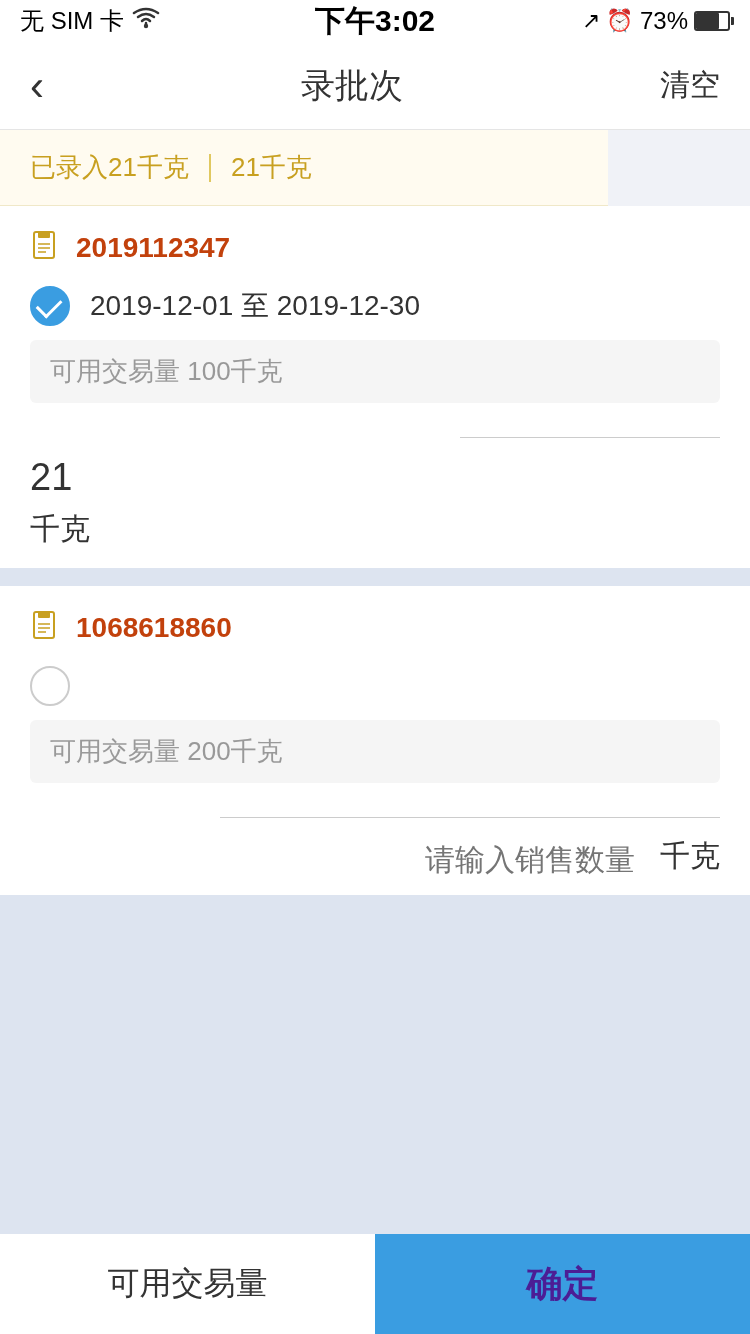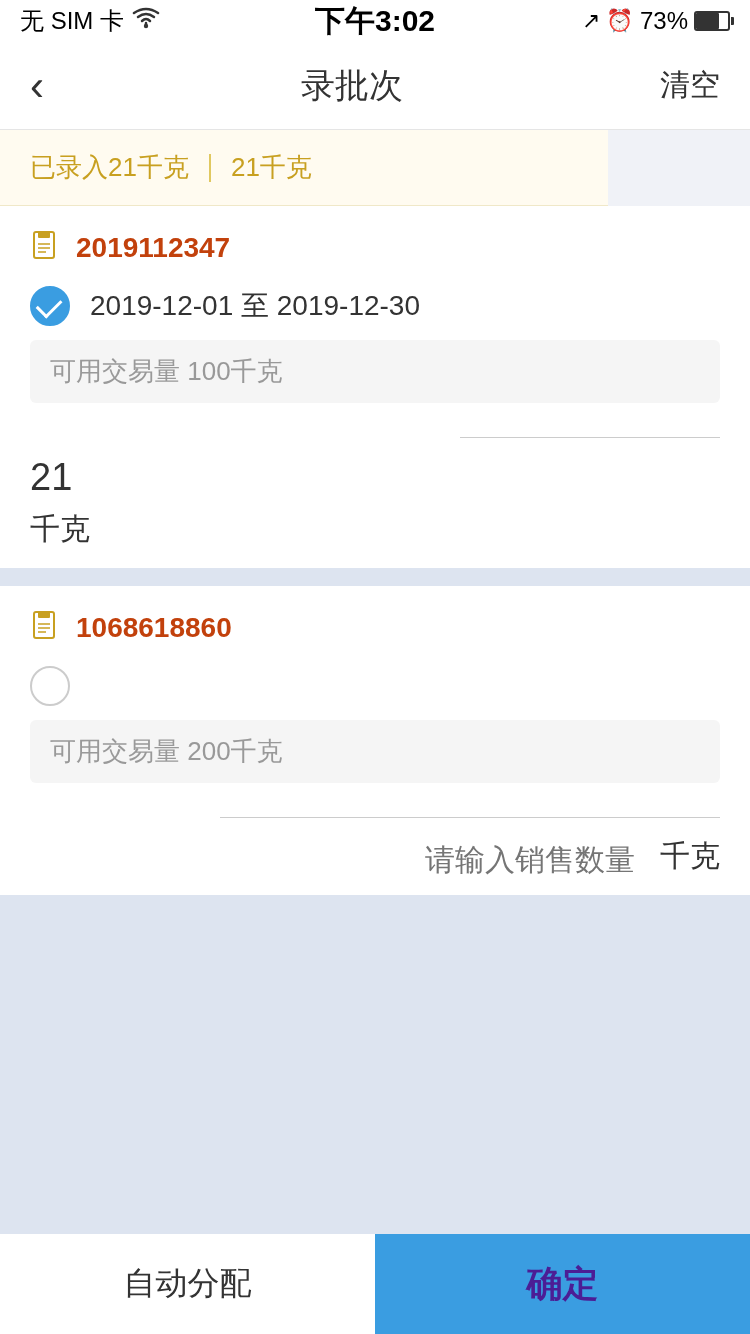--- a/index.html
+++ b/index.html
@@ -385,15 +385,15 @@
   <div class="input-underline"></div>
   <div class="input-row">
     <input class="qty-input" type="number" placeholder="请输入销售数量" style="">
     <span class="unit-label">千克</span>
   </div>
 </div>
 
 <div class="gray-area" style="height: 440px;"></div>
 
 <div class="bottom-bar">
-  <button class="btn-auto">自动分配</button>
+  <button class="btn-auto">可用交易量</button>
   <button class="btn-confirm">确定</button>
 </div>
 
 </body></html>

